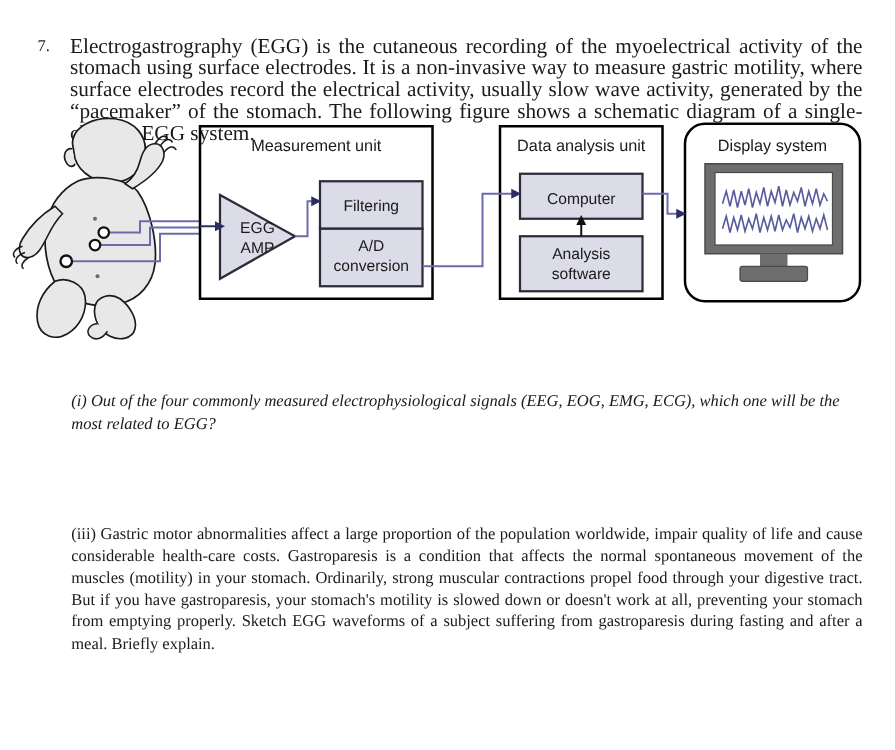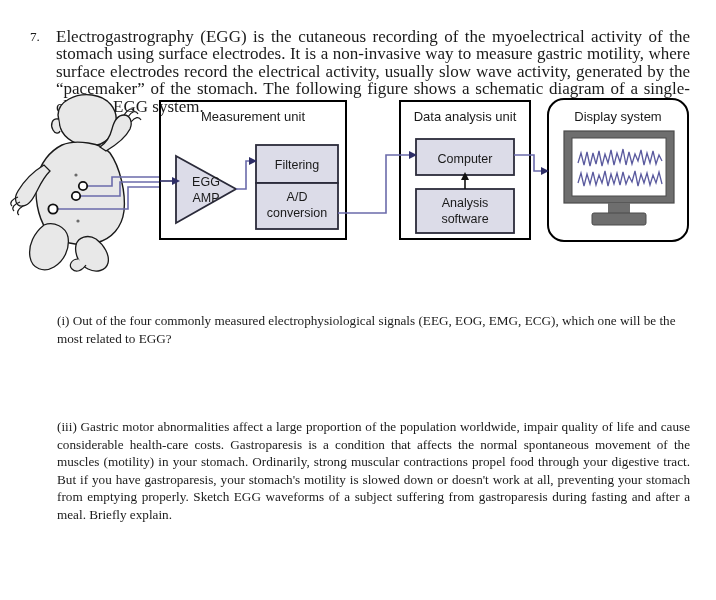--- a/index.html
+++ b/index.html
@@ -63,21 +63,21 @@
     left: 57px;
     width: 633px;
     font-size: 13.2px;
     line-height: 17.6px;
     text-align: justify;
     text-justify: inter-word;
   }
   .para.p1 { top: 312px; }
   .para.p2 { top: 362px; }
   .para.p3 { top: 418px; }
-  .para.no-just { text-align: left; }
+  .para.no-just { text-align: left; font-style: italic; }
 </style>
 </head>
 <body>
 
 <div class="page">
 
   <div class="q-block">
     <div class="q-num">7.</div>
     <div class="q-body">Electrogastrography (EGG) is the cutaneous recording of the myoelectrical activity of the stomach using surface electrodes. It is a non-invasive way to measure gastric motility, where surface electrodes record the electrical activity, usually slow wave activity, generated by the “pacemaker” of the stomach. The following figure shows a schematic diagram of a single-channel EGG system.</div>
   </div>

